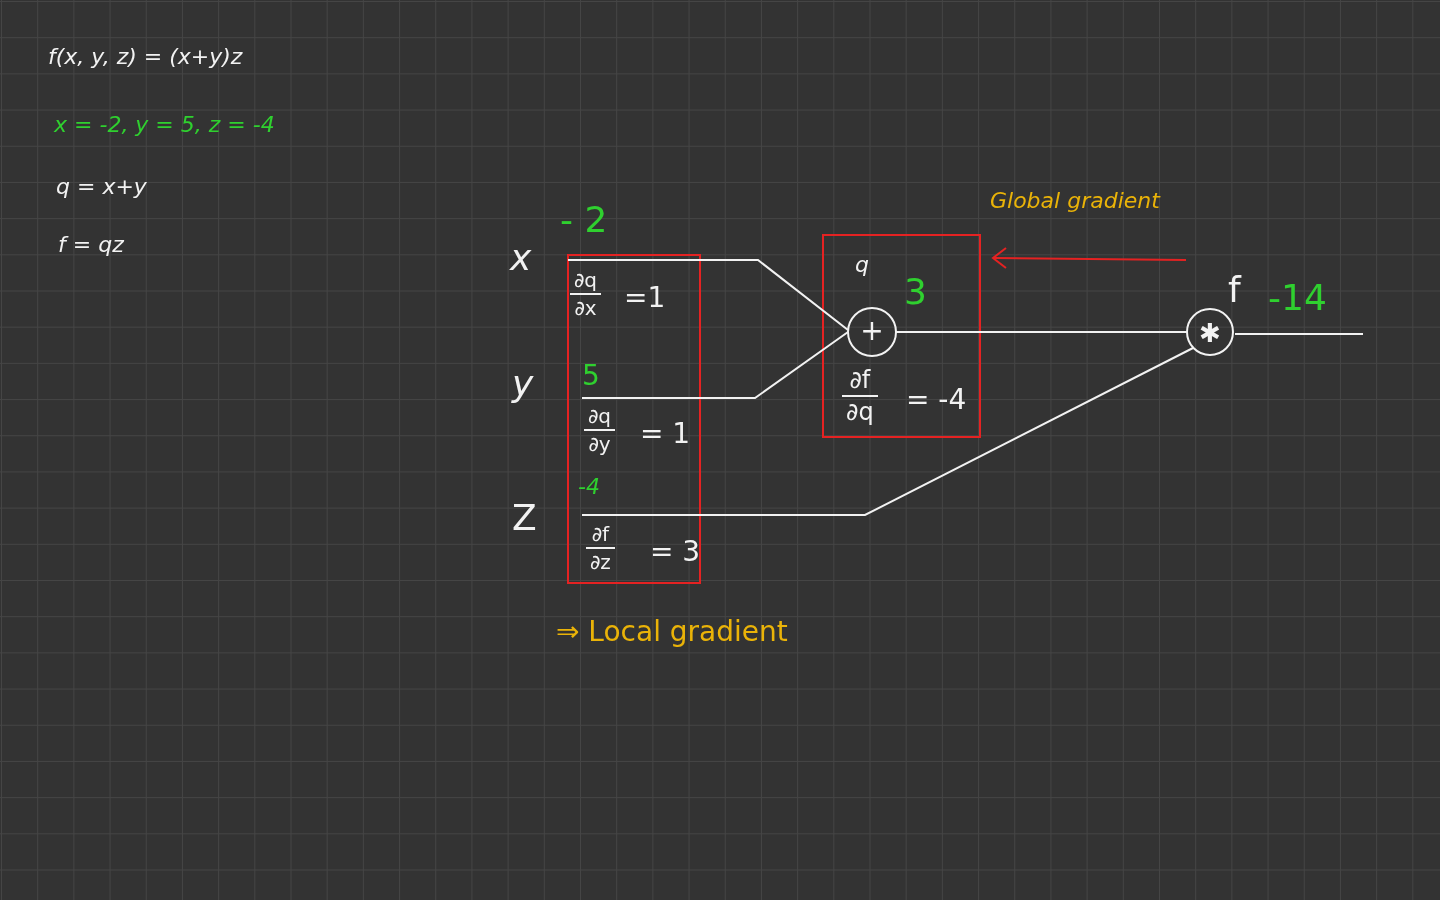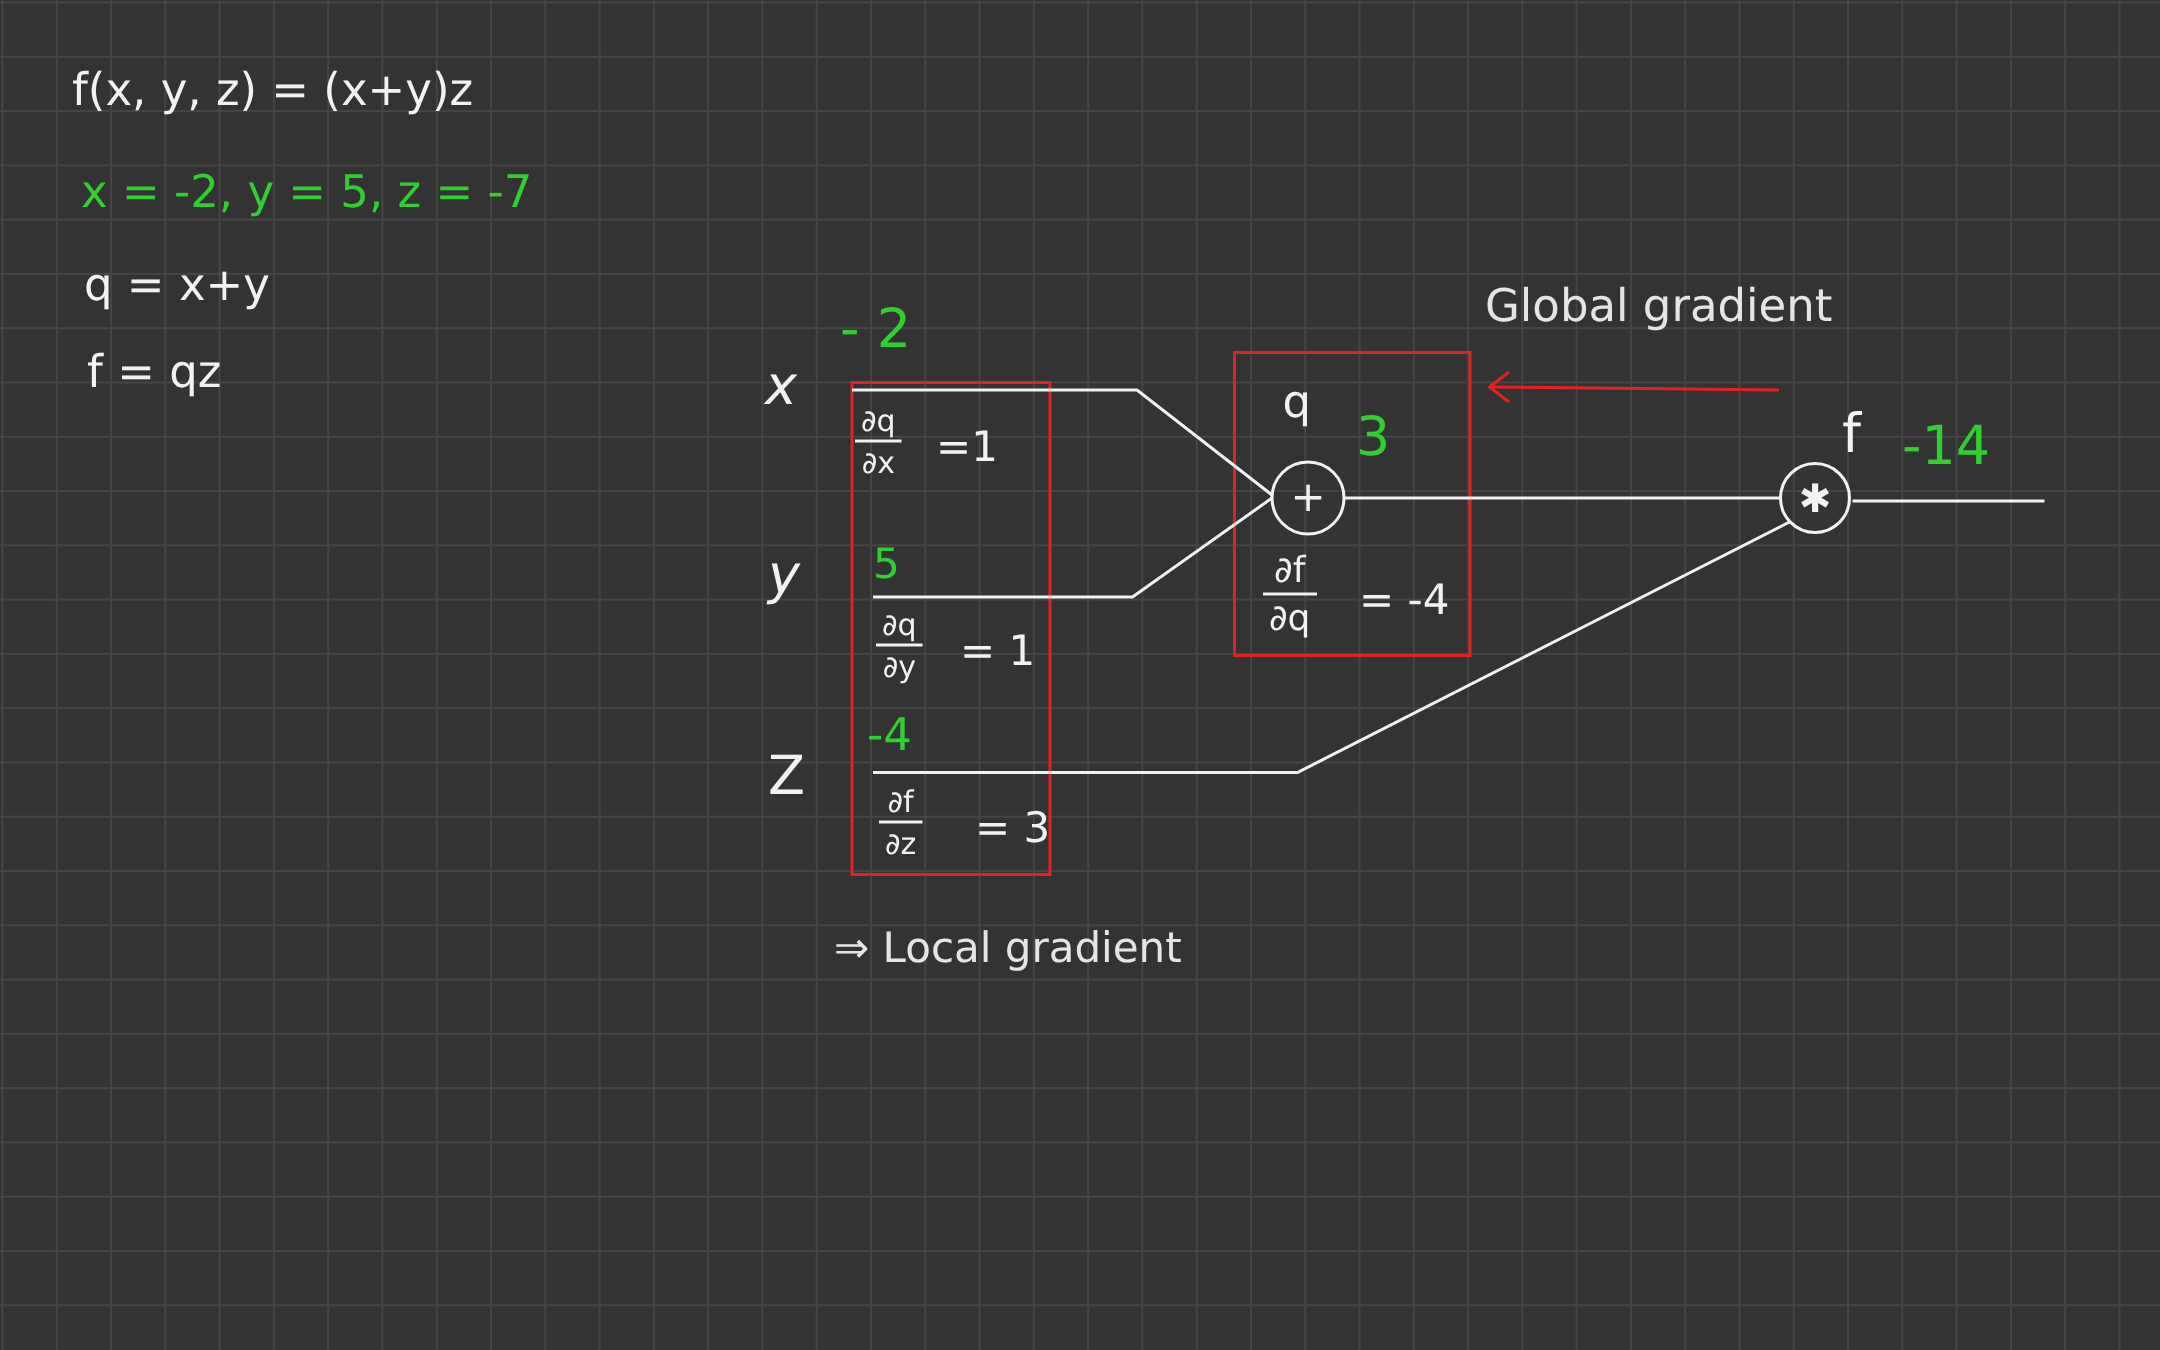--- a/index.html
+++ b/index.html
@@ -10,38 +10,38 @@
       linear-gradient(to right, #454545 1px, transparent 1px),
       linear-gradient(to bottom, #454545 1px, transparent 1px);
     background-size: 36.2px 36.2px;
     background-position: 1px 1px;
     position: relative;
     font-family: "DejaVu Sans", sans-serif;
   }
   .hand { position: absolute; white-space: nowrap; line-height: 1; }
   .white { color: #f2f2f2; }
   .green { color: #2fd02f; }
-  .red   { color: #e5e5e5; }
+  .red   { color: #eab308; }
   .f28 { font-size: 28px; }
-  .f30 { font-size: 30px; }
+  .f30 { font-size: 22px; font-style: italic; }
   .f34 { font-size: 36px; }
   .frac {
     position: absolute; display: inline-flex; flex-direction: column;
     align-items: center; color: #f2f2f2; font-size: 20px; line-height: 1;
   }
   .frac .num, .frac .den { padding: 0 4px; }
   .frac .bar { width: 100%; height: 2px; background: #f2f2f2; margin: 3px 0; }
   svg.wires { position: absolute; left: 0; top: 0; }
   .node-sym { position: absolute; color: #f2f2f2; font-size: 28px; line-height: 1; transform: translate(-50%, -52%); }
 </style>
 </head>
 <body>
 
 <div class="hand white f30" style="left:48px; top:46px;">f(x, y, z) = (x+y)z</div>
-<div class="hand green f30" style="left:54px; top:114px;">x = -2,  y = 5,  z = -7</div>
+<div class="hand green f30" style="left:54px; top:114px;">x = -2,  y = 5,  z = -4</div>
 <div class="hand white f30" style="left:56px; top:176px;">q = x+y</div>
 <div class="hand white f30" style="left:58px; top:234px;">f = qz</div>
 
 <svg class="wires" width="1440" height="900">
 
   <rect x="568" y="255" width="132" height="328" fill="none" stroke="#e52222" stroke-width="2"></rect>
 
   <rect x="823" y="235" width="157" height="202" fill="none" stroke="#e52222" stroke-width="2"></rect>
 
   <g>

